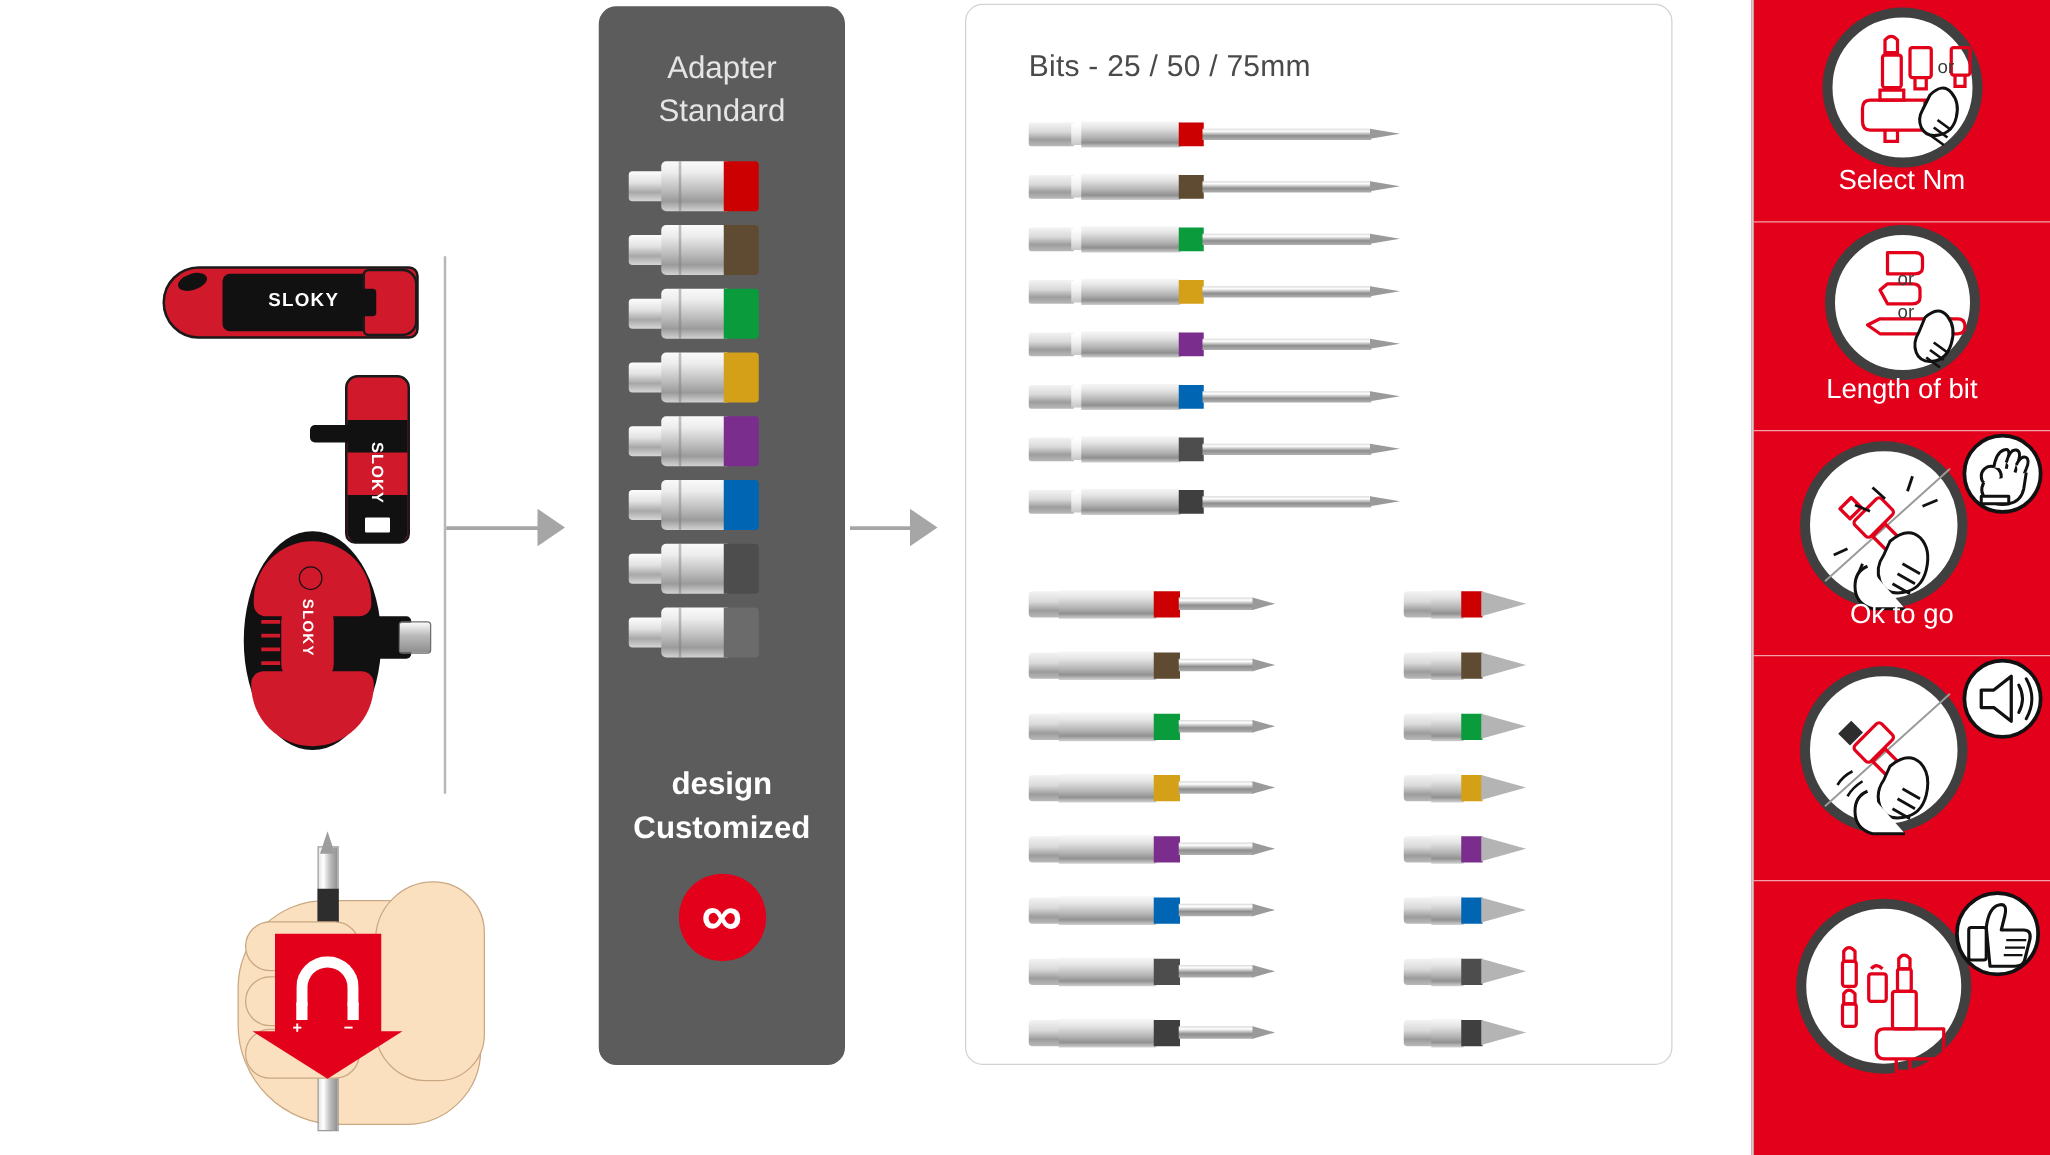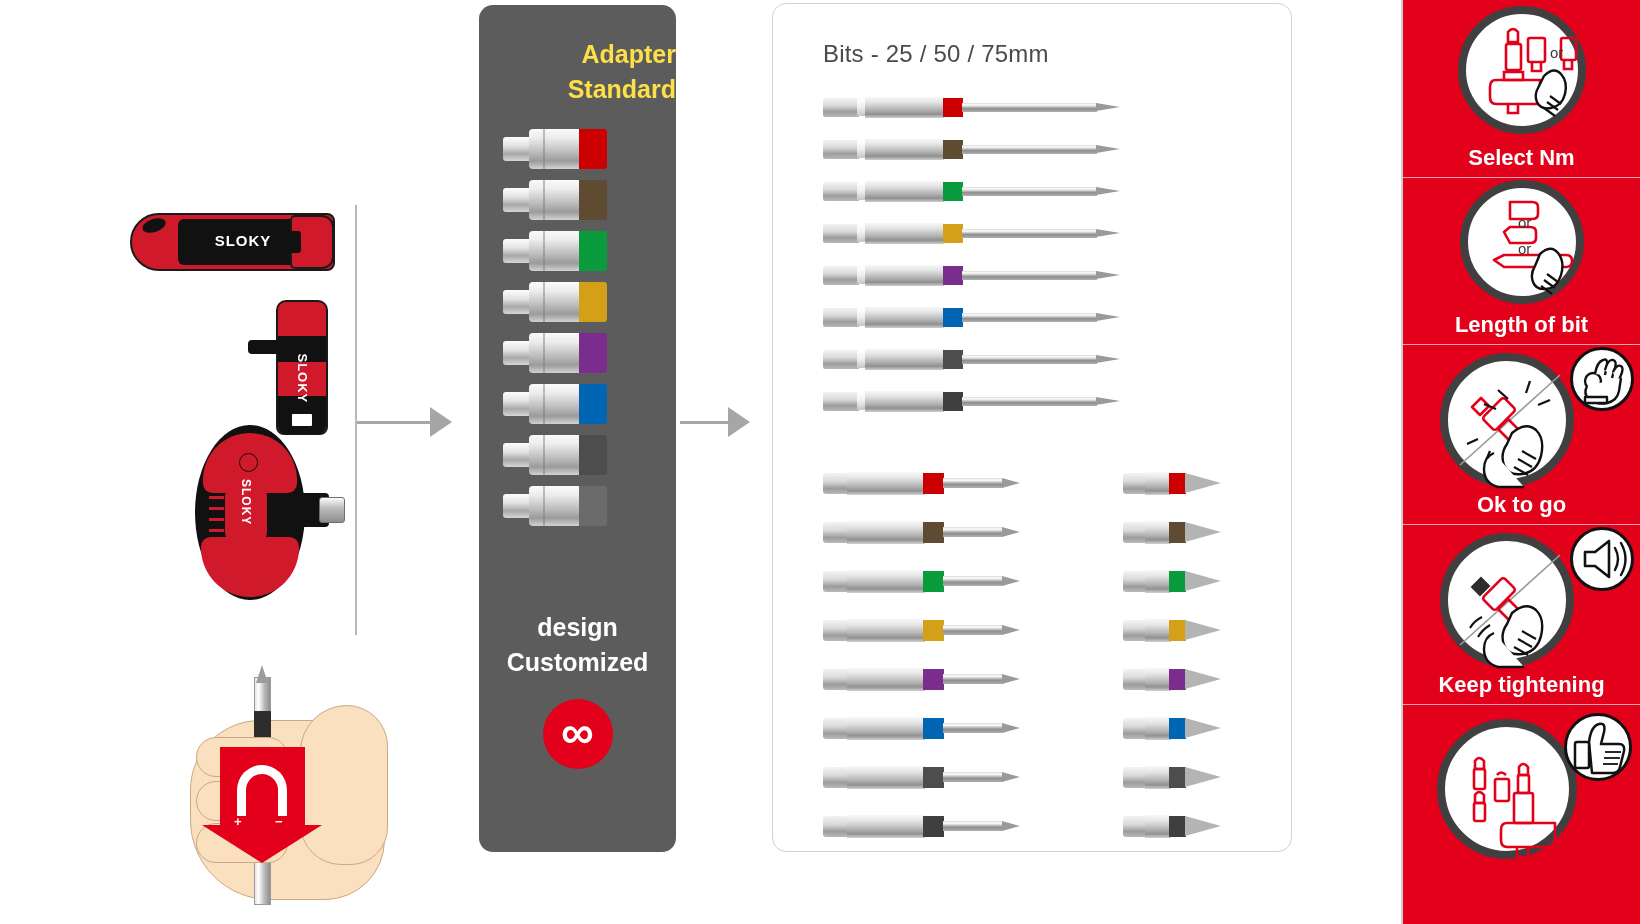--- a/index.html
+++ b/index.html
@@ -185,21 +185,21 @@
   .hand-ill .pm-plus { left: 54px; }
   .hand-ill .pm-minus { left: 95px; }
 
   
   .adapter-panel {
     position: absolute; left: 479px; top: 5px; width: 197px; height: 847px;
     background: #5c5c5c; border-radius: 14px;
   }
   .adapter-panel .title {
     position: absolute; left: 0; top: 32px; width: 100%;
-    text-align: right; color: #fde047; font-size: 25px; font-weight: bold; line-height: 1.38;
+    text-align: center; color: #e5e5e5; font-size: 25px; font-weight: normal; line-height: 1.38;
   }
   .adapter-list { position: absolute; left: 0; top: 118px; width: 100%; }
   .adapter-row { position: relative; height: 51px; }
   .ad-shank {
     position: absolute; left: 24px; top: 14px; width: 30px; height: 24px;
     background: linear-gradient(180deg,#fdfdfd,#e2e2e2 38%,#a8a8a8 70%,#d6d6d6);
     border-radius: 3px 0 0 3px;
   }
   .ad-body {
     position: absolute; left: 50px; top: 6px; width: 53px; height: 40px;
@@ -210,21 +210,21 @@
     content: ""; position: absolute; left: 14px; top: 0; width: 1.5px; height: 100%;
     background: rgba(120,120,120,.45);
   }
   .ad-color {
     position: absolute; left: 100px; top: 6px; width: 28px; height: 40px;
     border-radius: 0 3px 3px 0;
   }
 
   
   .bits-panel {
-    position: absolute; left: 772px; top: 3px; width: 520px; height: 849px;
+    position: absolute; left: 772px; top: 3px; width: 566px; height: 849px;
     background: #fff; border: 1.5px solid #d2d2d2; border-radius: 14px;
   }
   .bits-panel .title {
     position: absolute; left: 50px; top: 36px;
     color: #4a4a4a; font-size: 24px; letter-spacing: .2px;
   }
 
   .bit-long-list { position: absolute; left: 50px; top: 82px; width: 300px; }
   .bit-long { position: relative; height: 42px; }
   .bl-hex {
@@ -299,22 +299,22 @@
   }
   .panel { position: relative; width: 100%; border-bottom: 1px solid #f4a0ab; }
   .p1 { height: 178px; } .p2 { height: 167px; }
   .p3 { height: 180px; } .p4 { height: 180px; } .p5 { height: 219px; border-bottom: none; }
 
   .panel .circ {
     position: absolute; left: 50%; transform: translateX(-50%);
     background: #fff; border: 8px solid #404040; border-radius: 50%;
   }
   .panel .label {
-    position: absolute; left: 0; bottom: 6px; width: 100%;
-    text-align: center; color: #fff; font-size: 22px; font-weight: bold;
+    position: absolute; left: 0; bottom: 20px; width: 100%;
+    text-align: center; color: #fff; font-size: 22px; font-weight: normal;
   }
   .p1 .circ { top: 6px; width: 128px; height: 128px; }
   .p2 .circ { top: 2px; width: 124px; height: 124px; }
   .p3 .circ { top: 8px; width: 134px; height: 134px; left: 44%; }
   .p4 .circ { top: 8px; width: 134px; height: 134px; left: 44%; }
   .p5 .circ { top: 14px; width: 140px; height: 140px; left: 44%; }
 
   .badge-circ {
     position: absolute; background: #fff; border: 3px solid #111; border-radius: 50%;
   }
@@ -759,21 +759,20 @@
         <svg width="58" height="58" viewBox="0 0 58 58">
           <g fill="#fff" stroke="#111" stroke-width="2.6" stroke-linejoin="round">
             <path d="M12 22 l10 0 14 -11 0 36 -14 -11 -10 0 z"></path>
           </g>
           <g fill="none" stroke="#111" stroke-width="2.4" stroke-linecap="round">
             <path d="M42 18 q6 11 0 22"></path>
             <path d="M48 13 q9 16 0 32"></path>
           </g>
         </svg>
       </div>
-      <div class="label">Keep tightening</div>
     </div>
 
     <div class="panel p5">
       <div class="circ">
         <svg width="134" height="134" viewBox="0 0 134 134">
           <g fill="none" stroke="#e2001a" stroke-width="2.6" stroke-linejoin="round">
             <path d="M30 34 q4 -6 9 0 l0 8 -9 0 z"></path>
             <rect x="29" y="42" width="11" height="20" rx="2"></rect>
             <path d="M30 68 q4 -6 9 0 l0 8 -9 0 z"></path>
             <rect x="29" y="76" width="11" height="18" rx="2"></rect>

